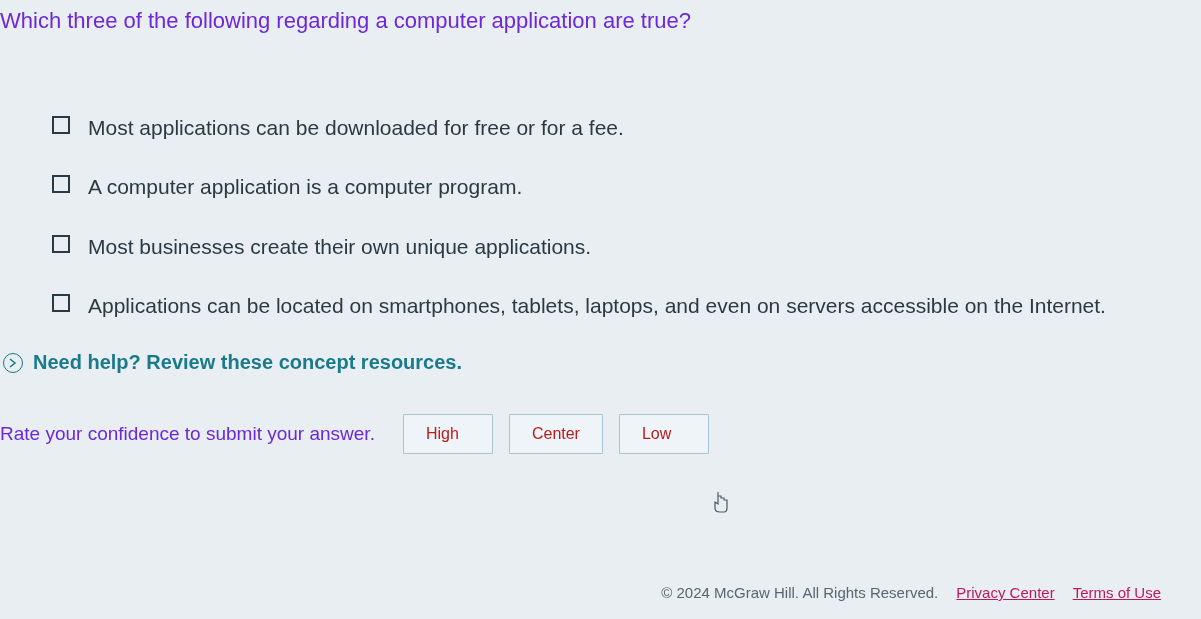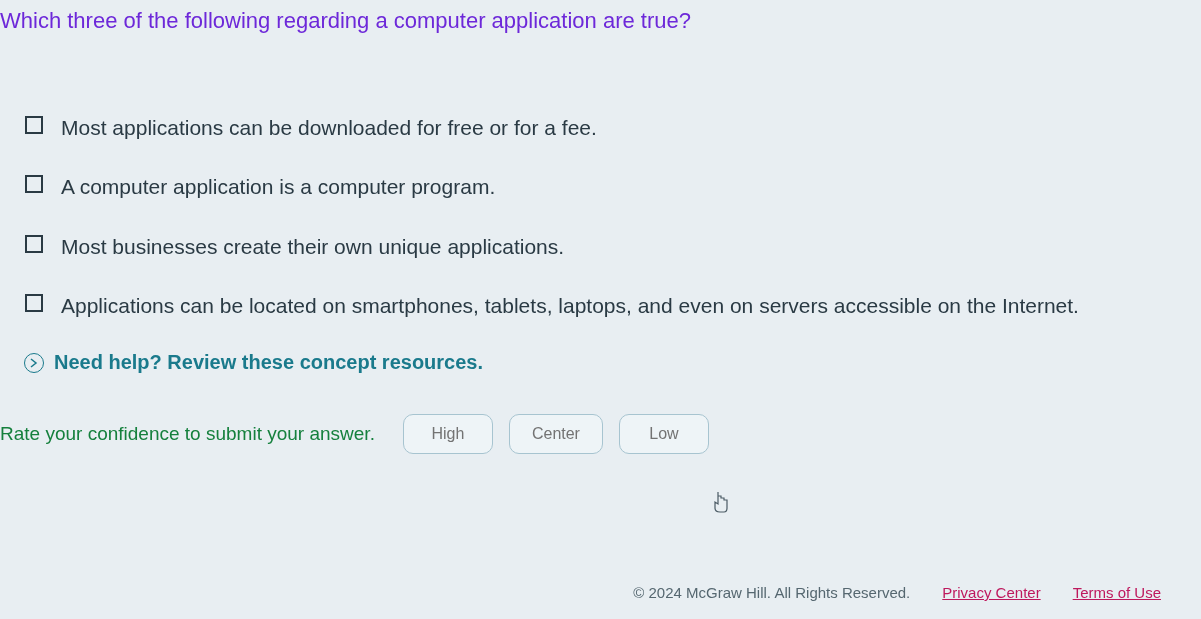--- a/index.html
+++ b/index.html
@@ -15,21 +15,21 @@
   .question-area {
     padding: 8px 0 0 0;
   }
   .question-text {
     font-size: 22px;
     color: #6d28d9;
     padding: 0 0 0 0;
     margin-bottom: 80px;
   }
   .options {
-    padding-left: 25px;
+    padding-left: 52px;
   }
   .option-row {
     display: flex;
     align-items: flex-start;
     margin-bottom: 32px;
   }
   .checkbox {
     width: 18px;
     height: 18px;
     border: 2px solid #2a3a44;
@@ -41,21 +41,21 @@
   }
   .option-label {
     font-size: 21px;
     color: #2a3a44;
     line-height: 1.3;
   }
   .help-row {
     display: flex;
     align-items: center;
     margin-top: 24px;
-    padding-left: 24px;
+    padding-left: 3px;
     margin-bottom: 40px;
   }
   .circle-chevron {
     width: 20px;
     height: 20px;
     border: 1.5px solid #1a7a8c;
     border-radius: 50%;
     display: flex;
     align-items: center;
     justify-content: center;
@@ -71,43 +71,43 @@
     cursor: pointer;
   }
   .confidence-row {
     display: flex;
     align-items: center;
     padding-left: 0;
     gap: 16px;
   }
   .confidence-label {
     font-size: 19px;
-    color: #15803d;
+    color: #6d28d9;
     margin-right: 12px;
   }
   .conf-btn {
     border: 1px solid #a7c4d0;
     background: #eef4f7;
-    color: #737373;
+    color: #b91c1c;
     padding: 10px 22px;
-    border-radius: 10px;
+    border-radius: 1px;
     font-size: 16px;
     cursor: pointer;
     min-width: 90px;
-    text-align: center;
+    text-align: left;
   }
   .footer {
     position: absolute;
     bottom: 18px;
     right: 40px;
     font-size: 15px;
     color: #556770;
     display: flex;
     align-items: center;
-    gap: 32px;
+    gap: 18px;
   }
   .footer a {
     color: #be185d;
     text-decoration: underline;
     cursor: pointer;
   }
   .cursor-icon {
     position: absolute;
     left: 710px;
     top: 490px;

